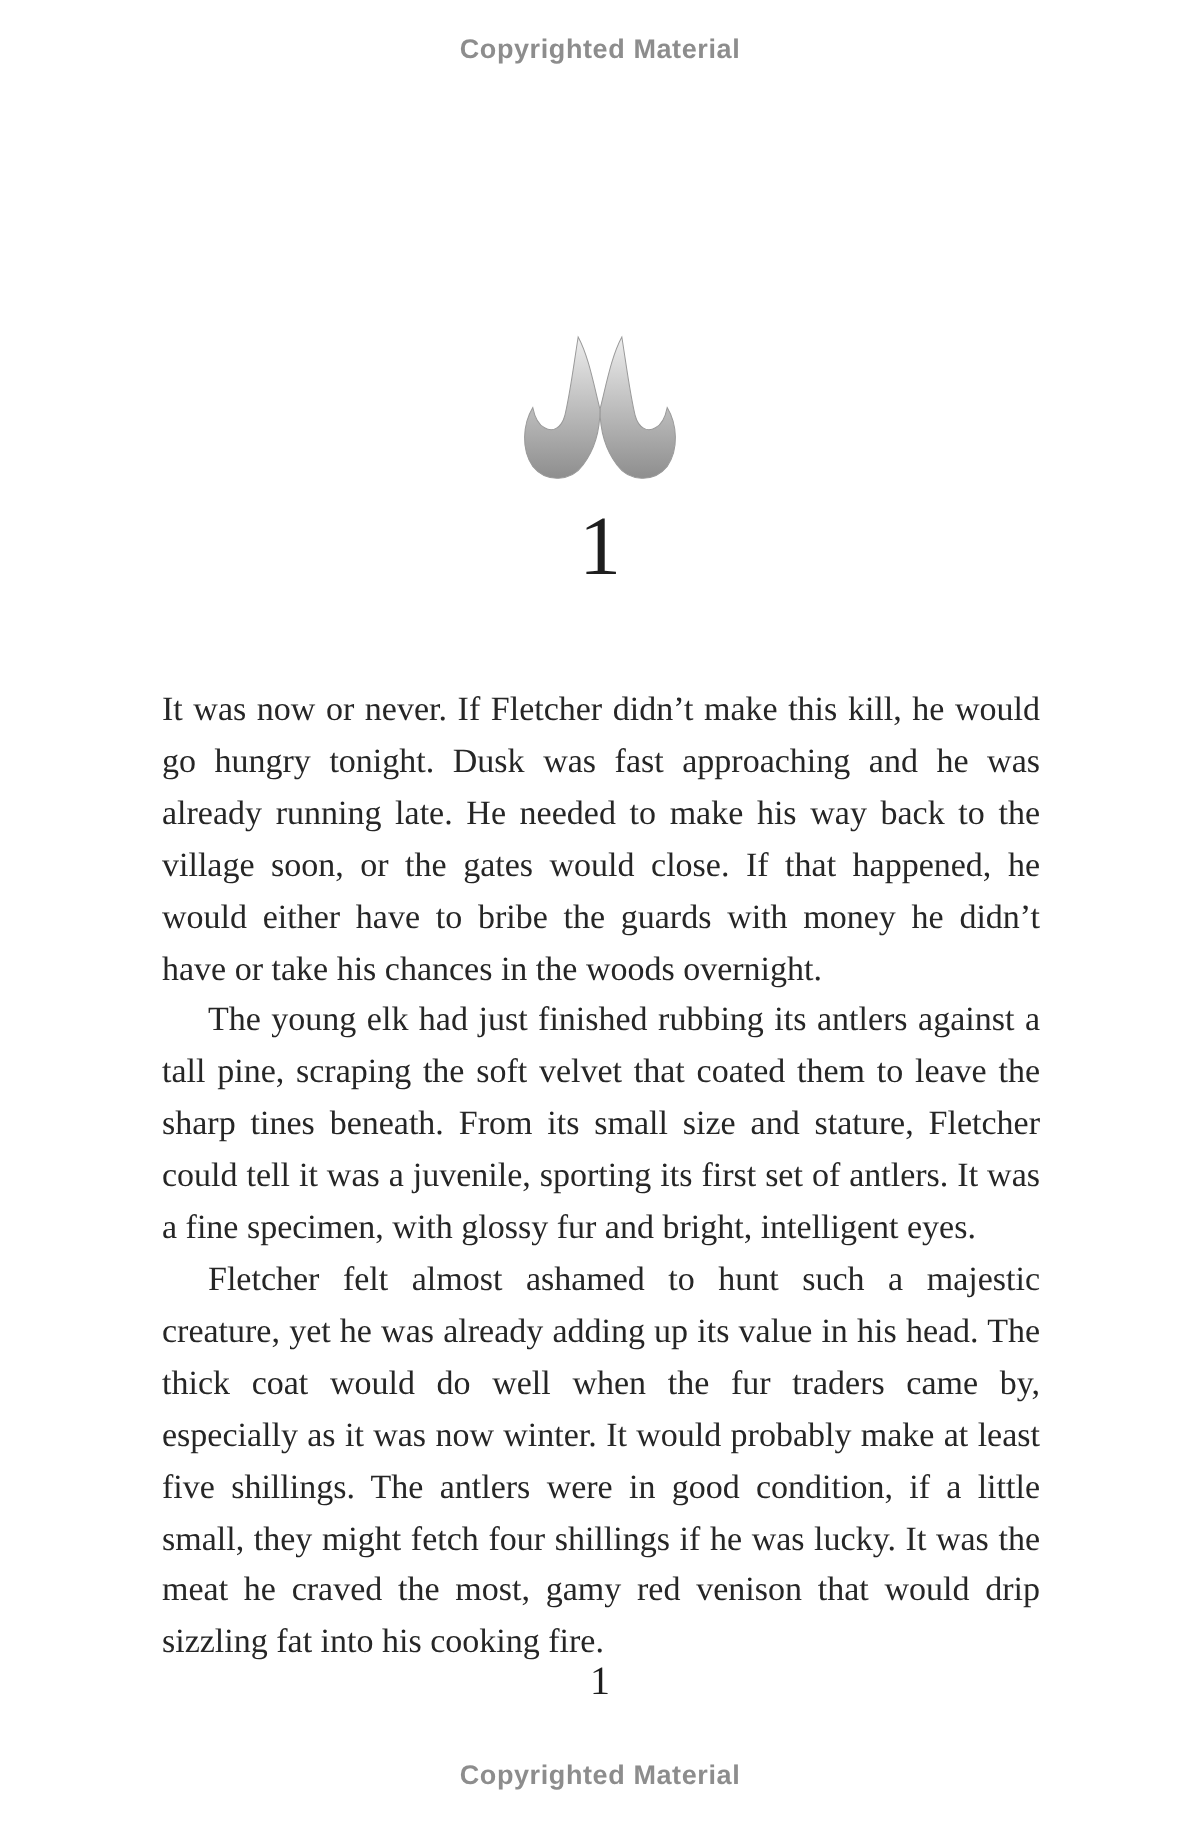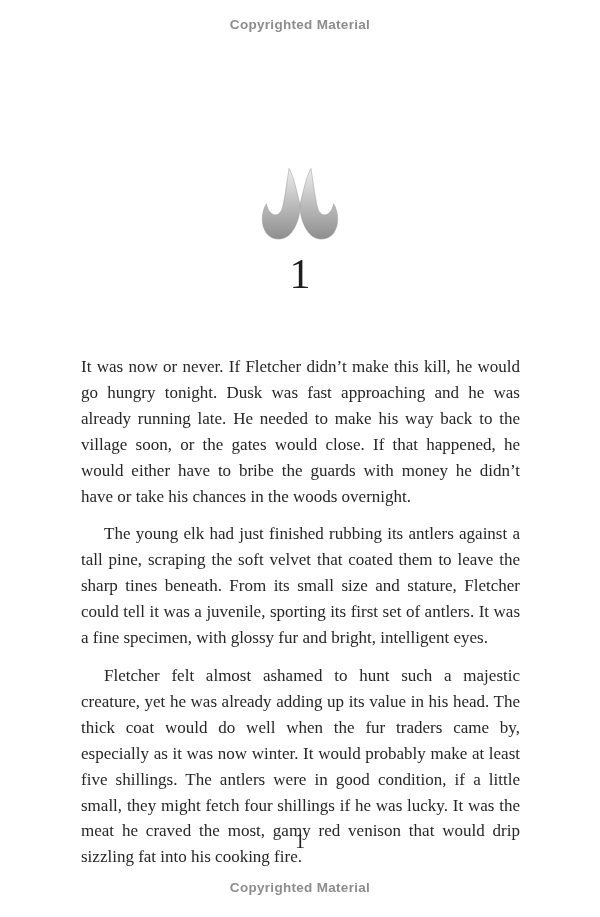--- a/index.html
+++ b/index.html
@@ -42,35 +42,34 @@
     top: 250px;
     left: 0;
     width: 100%;
     text-align: center;
     font-size: 42px;
     line-height: 48px;
     color: #1e1e1e;
   }
   .body-text {
     position: absolute;
-    top: 354px;
+    top: 342px;
     left: 81px;
     width: 439px;
     font-size: 17px;
     line-height: 25.9px;
     color: #262626;
     text-align: justify;
   }
   .body-text p {
     margin: 0;
     padding: 0;
   }
   .body-text p.indented {
     text-indent: 23px;
-    margin-top: 12px;
   }
   .page-number {
     position: absolute;
     top: 830px;
     left: 0;
     width: 100%;
     text-align: center;
     font-size: 20px;
     color: #1e1e1e;
   }

